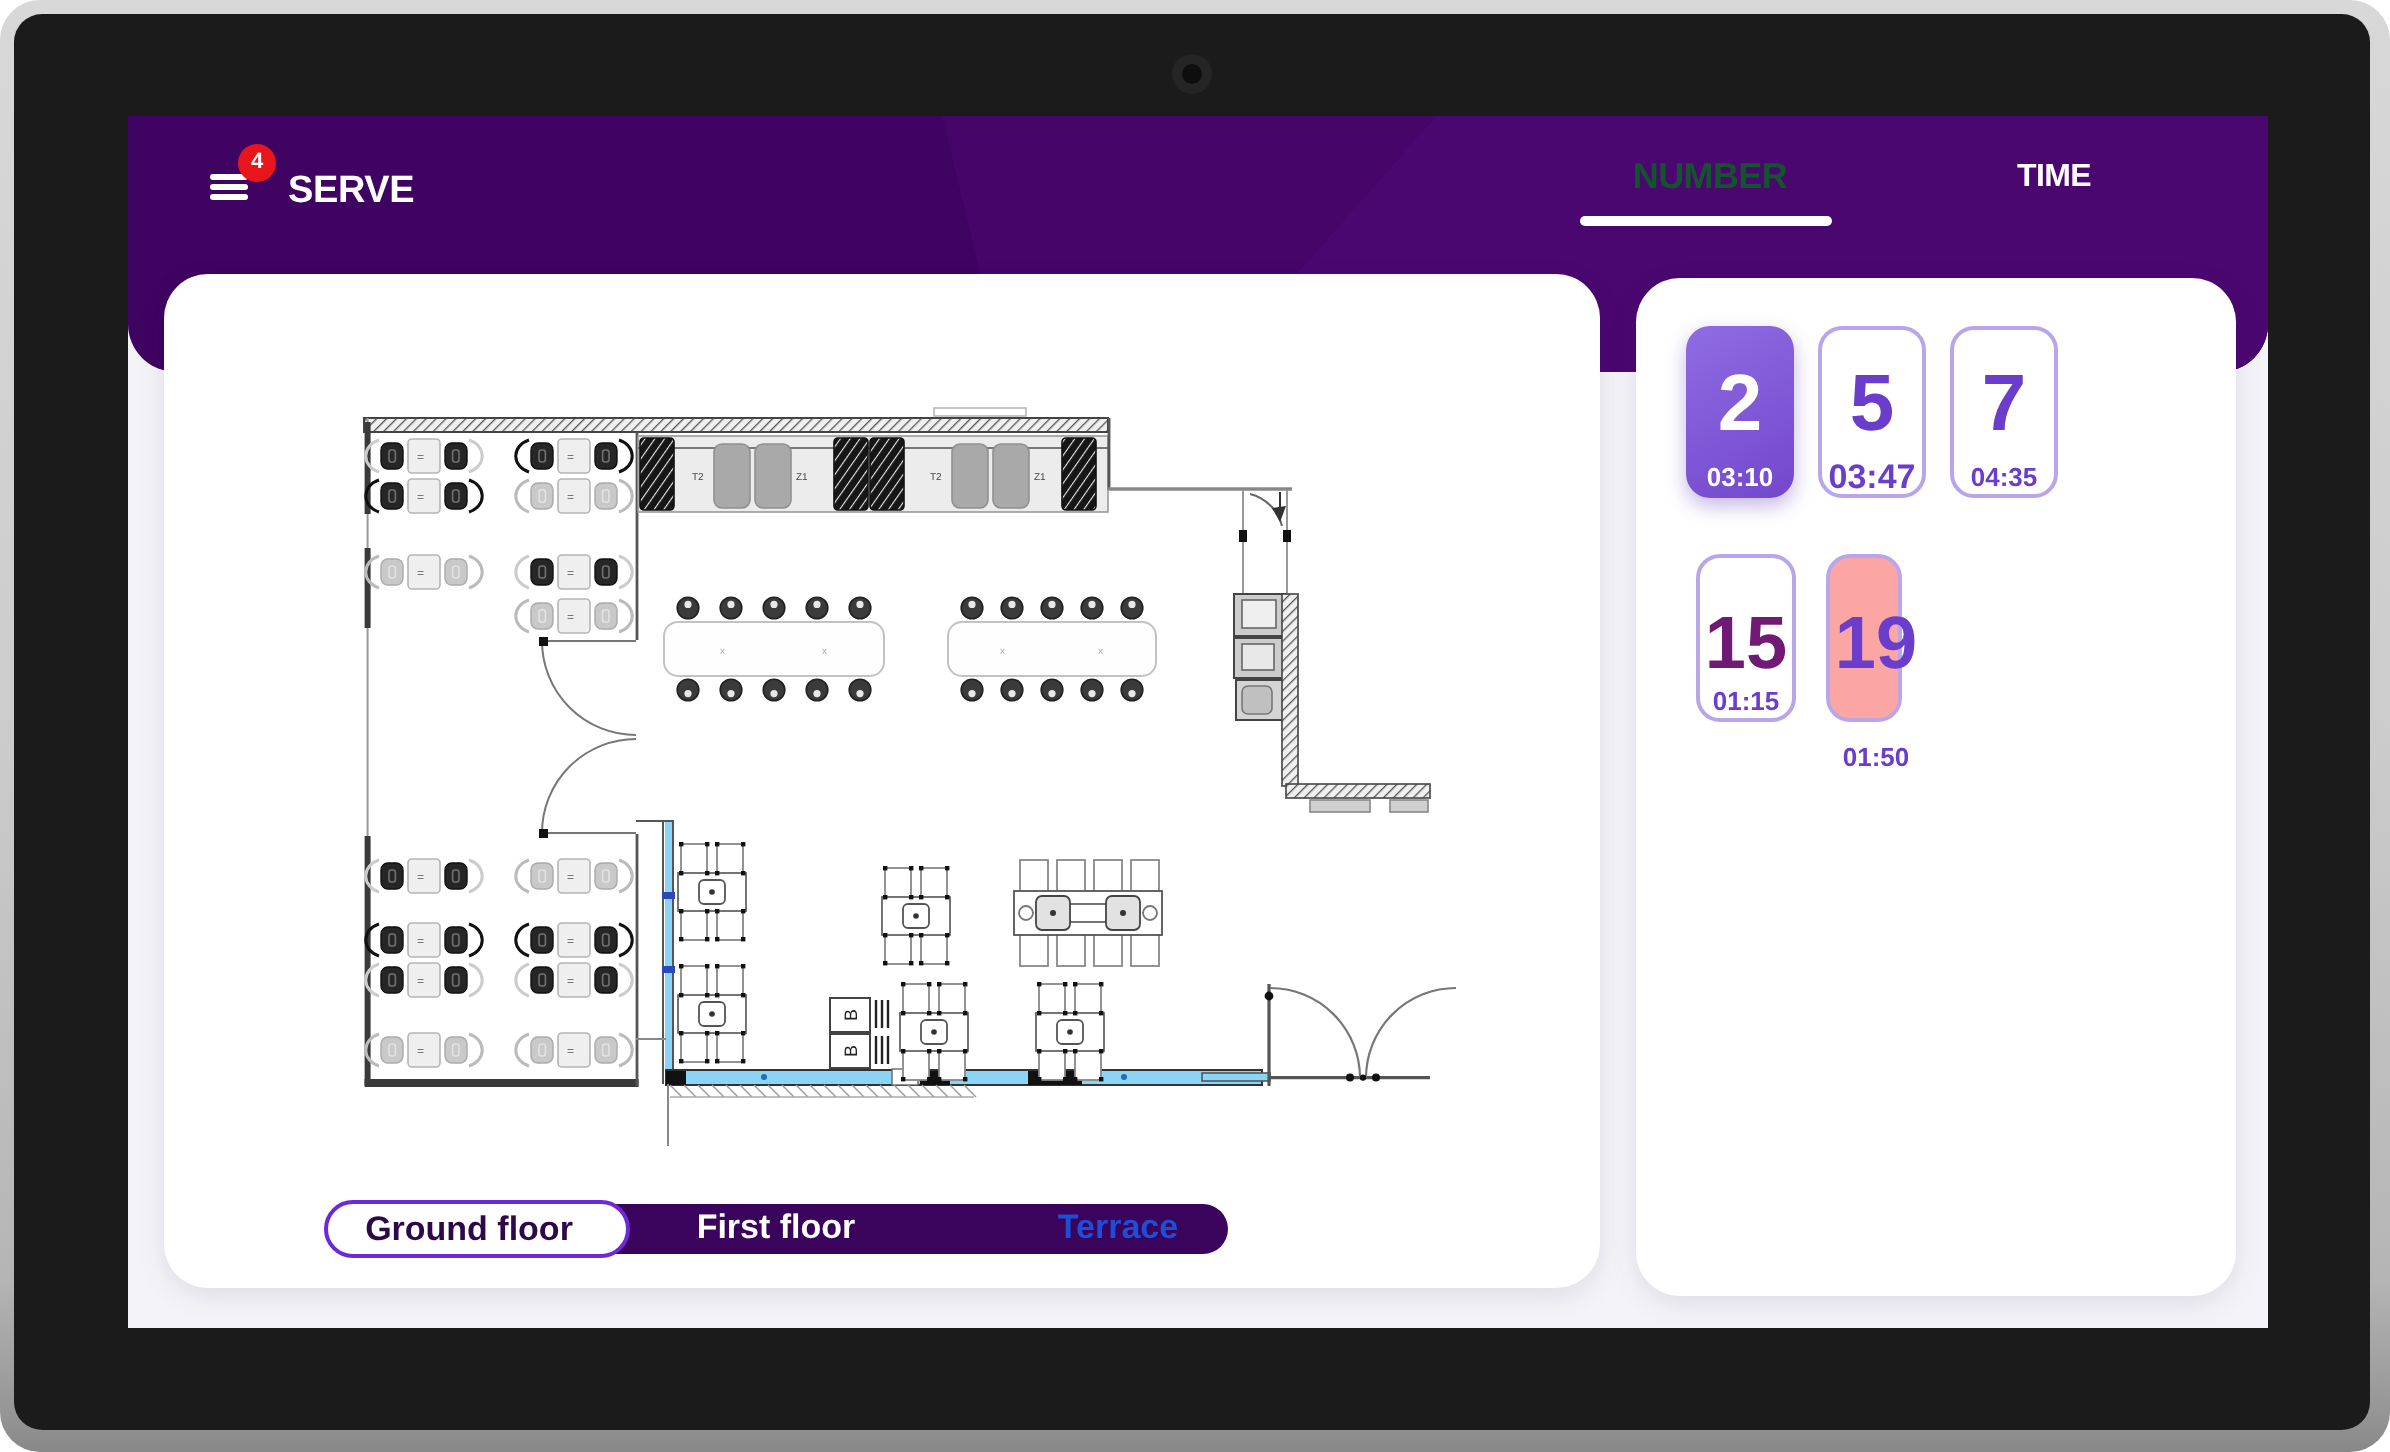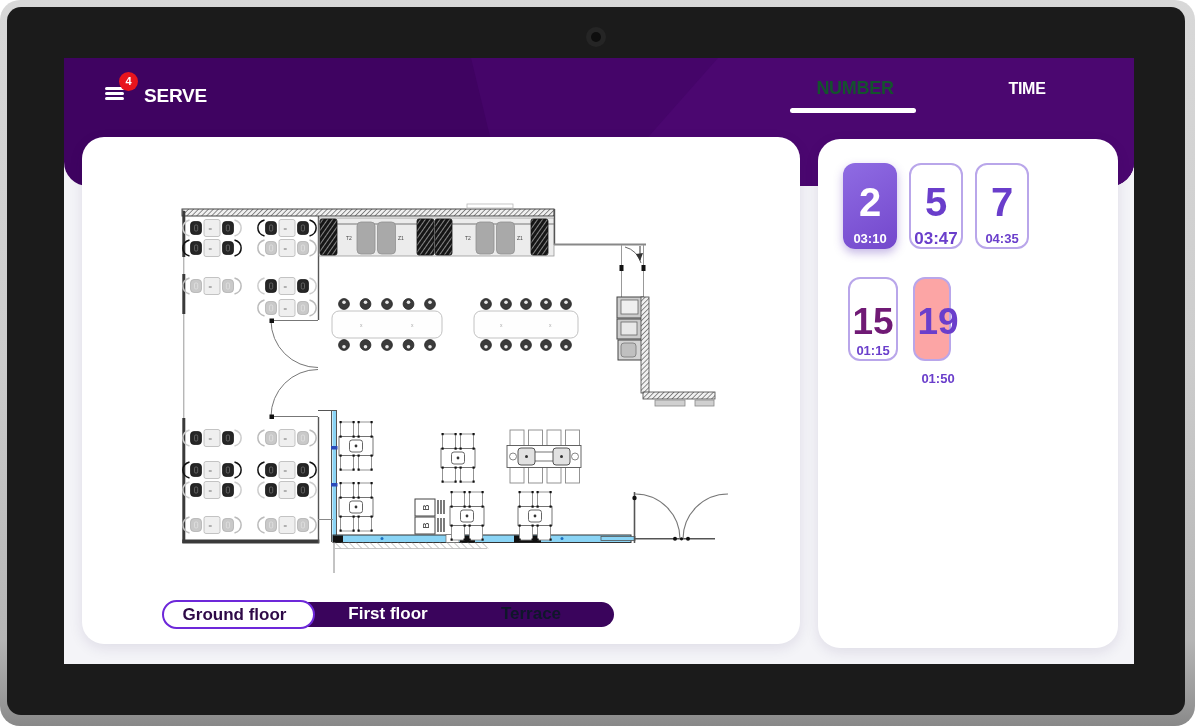--- a/index.html
+++ b/index.html
@@ -593,21 +593,21 @@
           <line x1="362" y1="381" x2="362" y2="395"></line>
     </g>
     </svg>
 
     <div class="abs" style="left:82px;top:465px;width:450px;height:25px;background:#3a045c;border-radius:13px;"></div>
 
     <div class="abs" style="left:80px;top:463px;width:153px;height:29px;background:#fff;border:2px solid #6d28d9;border-radius:15px;color:#2e0947;font-size:17px;font-weight:bold;text-align:center;line-height:25px;text-indent:-8px;">Ground floor</div>
 
     <div class="abs" style="left:236px;top:467px;width:140px;text-align:center;color:#fff;font-size:17px;font-weight:bold;">First floor</div>
 
-    <div class="abs" style="left:379px;top:467px;width:140px;text-align:center;color:#0f172a;font-size:17px;font-weight:bold;">Terrace</div>
+    <div class="abs" style="left:407px;top:467px;width:140px;text-align:center;color:#1d4ed8;font-size:17px;font-weight:bold;">Terrace</div>
   </div>
 
   <div class="abs" style="left:754px;top:81px;width:300px;height:509px;background:#ffffff;border-radius:22px;box-shadow:0 4px 14px rgba(40,20,80,0.10);">
 
     <div class="abs" style="left:25px;top:24px;width:54px;height:86px;border-radius:12px;background:linear-gradient(150deg,#8f6ce3,#7347cc);box-shadow:0 4px 10px rgba(90,50,180,0.35);">
       <div class="abs" style="left:0;top:14px;width:54px;height:50px;line-height:50px;text-align:center;color:#fff;font-size:40px;font-weight:bold;">2</div>
       <div class="abs" style="left:0;top:70px;width:54px;height:12px;line-height:12px;text-align:center;color:#fff;font-size:13px;font-weight:bold;">03:10</div>
     </div>
 
     <div class="abs" style="left:91px;top:24px;width:54px;height:86px;border-radius:12px;background:#fff;border:2px solid #b9a6ea;">

